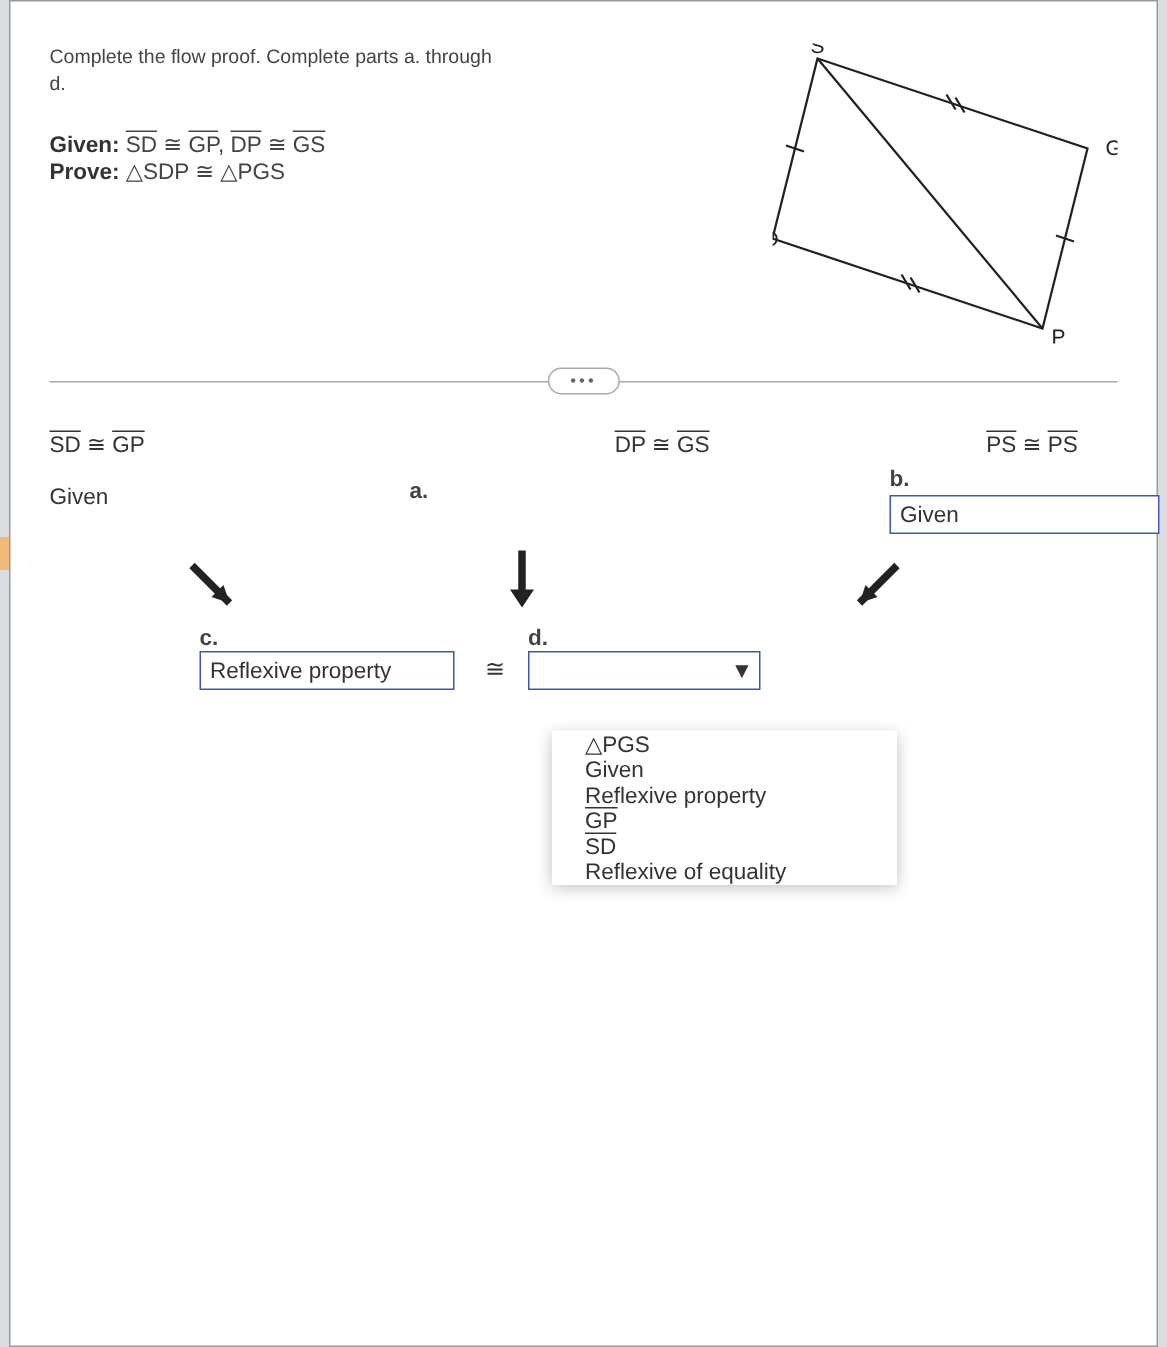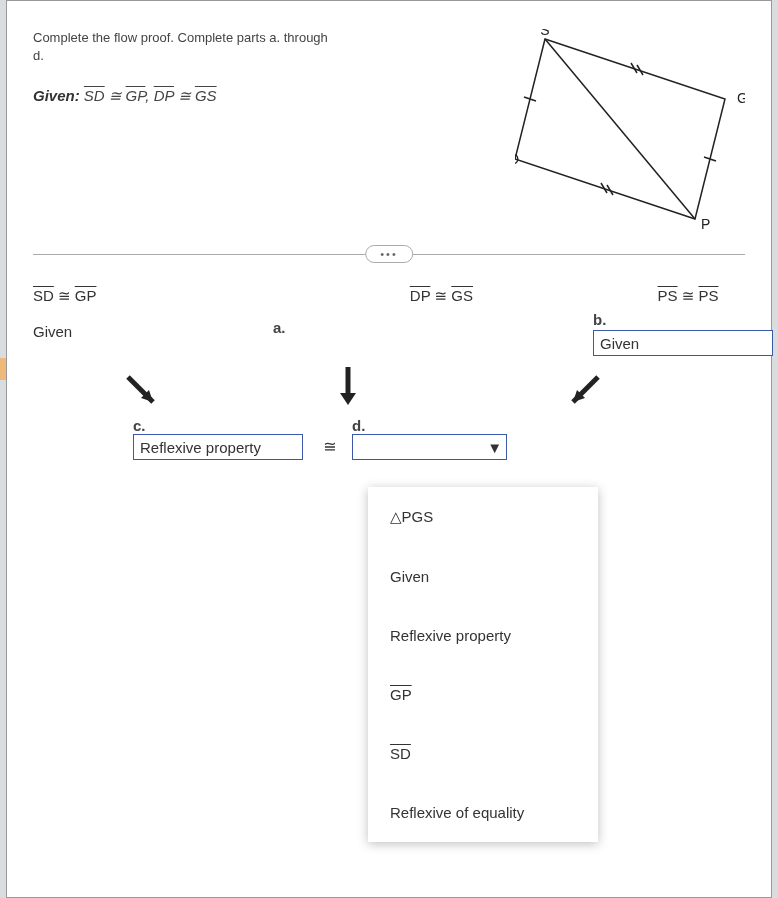--- a/index.html
+++ b/index.html
@@ -1,34 +1,34 @@
 <!DOCTYPE html>
 <html><head>
 <meta charset="utf-8">
 <style>
   * { box-sizing: border-box; margin: 0; padding: 0; }
   body { font-family: Arial, Helvetica, sans-serif; background: #d9dde0; width: 778px; height: 898px; position: relative; color: #333; }
   .page { background: #fff; margin: 0 6px; height: 100%; padding: 28px 26px 0 26px; position: relative; border: 1px solid #999; }
   .top { display: flex; gap: 30px; }
   .left-top { flex: 1; }
   .instruction { font-size: 13px; color: #444; line-height: 1.4; }
-  .given-prove { margin-top: 22px; font-size: 15px; color: #444; font-style: italic; }
+  .given-prove { margin-top: 22px; font-size: 15px; color: #444; }
   .given-prove b { font-weight: bold; color: #333; }
   .overline { text-decoration: overline; }
   .diagram { width: 230px; height: 200px; flex: 0 0 230px; }
   .divider-row { position: relative; height: 30px; margin-top: 10px; }
   .hr { position: absolute; top: 50%; left: 0; right: 0; border: none; border-top: 1px solid #aaa; }
   .dots-btn { position: absolute; left: 50%; top: 50%; transform: translate(-50%, -50%); border: 1px solid #aaa; background: #fff; border-radius: 12px; padding: 2px 14px; font-size: 11px; color: #666; cursor: pointer; letter-spacing: 2px; }
   .proof { position: relative; height: 560px; margin-top: 18px; }
   .node { position: absolute; text-align: left; font-size: 15px; color: #333; }
   .field { border: 1.5px solid #3a5aa9; background: #fff; height: 26px; font-size: 15px; color: #333; padding: 2px 6px; font-family: inherit; }
   .field-wide { width: 155px; }
   .label-sm { font-size: 15px; color: #444; font-weight: bold; text-align: left; }
   .dropdown { position: absolute; background: #fff; box-shadow: 0 2px 10px rgba(0,0,0,0.25); width: 230px; }
-  .dropdown-item { padding: 21px 22px; font-size: 15px; color: #333; cursor: pointer; text-align: left; }
+  .dropdown-item { padding: 0 22px; font-size: 15px; color: #333; cursor: pointer; text-align: left; }
   .select-box { border: 1.5px solid #3a5aa9; width: 155px; height: 26px; display: flex; align-items: center; justify-content: space-between; padding: 0 4px 0 8px; background: #fff; cursor: pointer; }
   .arrow-svg { display: block; }
   .tab-orange { position: absolute; left: 0; top: 358px; width: 18px; height: 22px; background: #efb97a; }
 </style>
 </head>
 <body>
 
 <div class="tab-orange"></div>
 
 <div class="page">
@@ -36,20 +36,23 @@
   <div class="top">
     <div class="left-top">
       <div class="instruction">
         <span>Complete the flow proof. Complete parts a. through</span><br>
         <span>d.</span>
       </div>
       <div class="given-prove">
         <div>
           <b>Given:</b>
           <span class="overline">SD</span><span> ≅ </span><span class="overline">GP</span><span>, </span><span class="overline">DP</span><span> ≅ </span><span class="overline">GS</span>
+        </div>
+        <div>
+          <b>Prove:</b><span> △SDP ≅ △PGS</span>
         </div>
       </div>
     </div>
     <div class="diagram">
       <svg viewBox="0 0 230 200" width="230" height="200">
         <polygon points="30,10 210,70 180,190 0,130" fill="none" stroke="#222" stroke-width="1.5"></polygon>
         <line x1="30" y1="10" x2="180" y2="190" stroke="#222" stroke-width="1.5"></line>
 
         <g stroke="#222" stroke-width="1.5">
 

